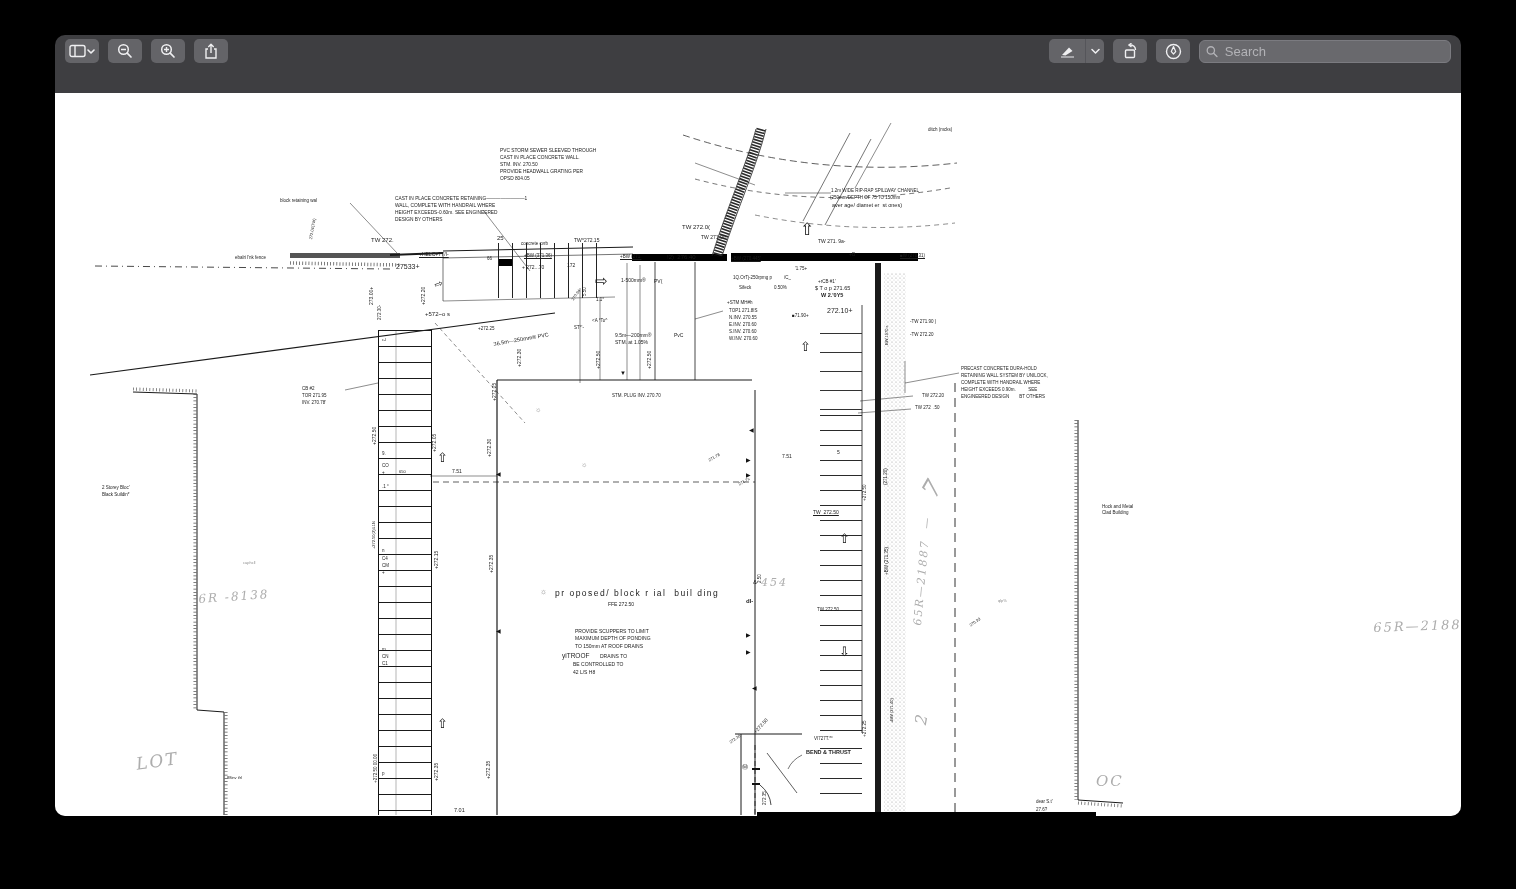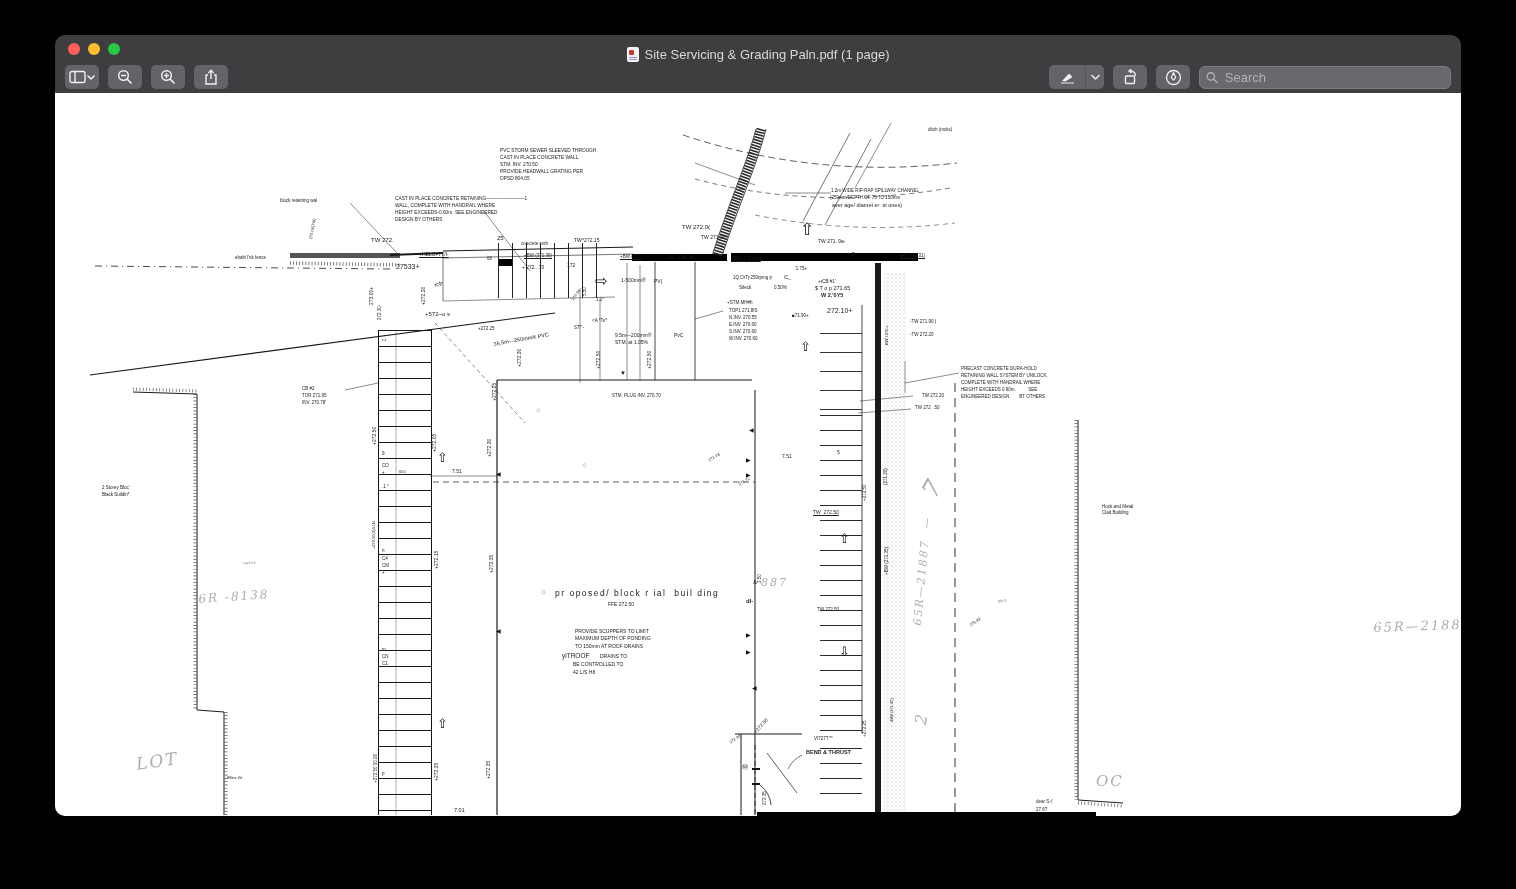--- a/index.html
+++ b/index.html
@@ -49,31 +49,20 @@
   .b{font-weight:bold;}
   .sp{letter-spacing:1.5px;}
   .gray{color:#8f8f8f;}
   .pencil{color:#adadad;font-family:"DejaVu Serif",serif;font-style:italic;letter-spacing:2px;}
   .glyph{color:#141414;line-height:1;}
 </style>
 </head>
 <body>
 
 <div class="window">
-  <div class="titlebar">
-    <div class="lights">
-      <div class="light red"></div>
-      <div class="light yellow"></div>
-      <div class="light green"></div>
-    </div>
-    <div class="titlewrap">
-      <span class="docicon"></span>
-      <span>Site Servicing &amp; Grading Paln.pdf (1 page)</span>
-    </div>
-  </div>
   <div class="toolrow">
     <div class="tbtn">
       <svg class="icon" width="26" height="14" viewBox="0 0 26 14">
         <rect x="1" y="1.5" width="15" height="11" rx="2" fill="none" stroke="#efeff1" stroke-width="1.4"></rect>
         <line x1="6" y1="1.5" x2="6" y2="12.5" stroke="#efeff1" stroke-width="1.4"></line>
         <polyline points="19,6 22,9 25,6" fill="none" stroke="#efeff1" stroke-width="1.6" stroke-linecap="round" stroke-linejoin="round"></polyline>
       </svg>
     </div>
     <div class="tbtn">
       <svg class="icon" width="16" height="16" viewBox="0 0 16 16">
@@ -357,21 +346,21 @@
         <span class="lbl " style="left: 545px; top: 561px; font-size: 5px;">DRAINS TO</span>
         <span class="lbl " style="left: 518px; top: 569px; font-size: 5px;">BE CONTROLLED TO</span>
         <span class="lbl " style="left: 518px; top: 577px; font-size: 5px;">42 L/S H8</span>
         <span class="lbl " style="left: 653px; top: 366px; font-size: 4px; transform: rotate(-30deg);">271.78</span>
         <span class="lbl " style="left: 683px; top: 390px; font-size: 4px; transform: rotate(-30deg);">271.7s</span>
         <span class="lbl " style="left: 727px; top: 361px; font-size: 5px;">7.51</span>
         <span class="lbl " style="left: 782px; top: 357px; font-size: 5px;">5</span>
         <span class="lbl u" style="left: 758px; top: 417px; font-size: 5px;">TW  272.50</span>
         <span class="lbl " style="left: 698px; top: 486px; font-size: 6px;">&amp;</span>
         <span class="lbl " style="left: 702px; top: 490px; font-size: 4.5px; transform: rotate(-90deg);">2.50</span>
-        <span class="lbl pencil" style="left: 706px; top: 484px; font-size: 11px;">887</span>
+        <span class="lbl pencil" style="left: 706px; top: 484px; font-size: 11px;">454</span>
         <span class="lbl b" style="left: 691px; top: 505px; font-size: 6px;">dl-</span>
         <span class="lbl " style="left: 762px; top: 514px; font-size: 4.5px;">TW 272.50</span>
         <span class="lbl gray" style="left: 480px; top: 313px; font-size: 7px;">☼</span>
         <span class="lbl gray" style="left: 526px; top: 368px; font-size: 7px;">☼</span>
         <span class="lbl pencil" style="left: 857px; top: 532px; font-size: 11px; transform: rotate(-85deg);">65R—21887  —</span>
         <span class="lbl pencil" style="left: 862px; top: 396px; font-size: 24px; transform: rotate(-60deg);">7</span>
         <span class="lbl pencil" style="left: 857px; top: 630px; font-size: 16px; transform: rotate(-80deg);">2</span>
         <span class="lbl " style="left: 829px; top: 482px; font-size: 4.5px; transform: rotate(-90deg);">+BW (271.35)</span>
         <span class="lbl " style="left: 807px; top: 408px; font-size: 4.5px; transform: rotate(-90deg);">+272.50</span>
         <span class="lbl gray" style="left: 943px; top: 506px; font-size: 4px;">qlp%</span>

